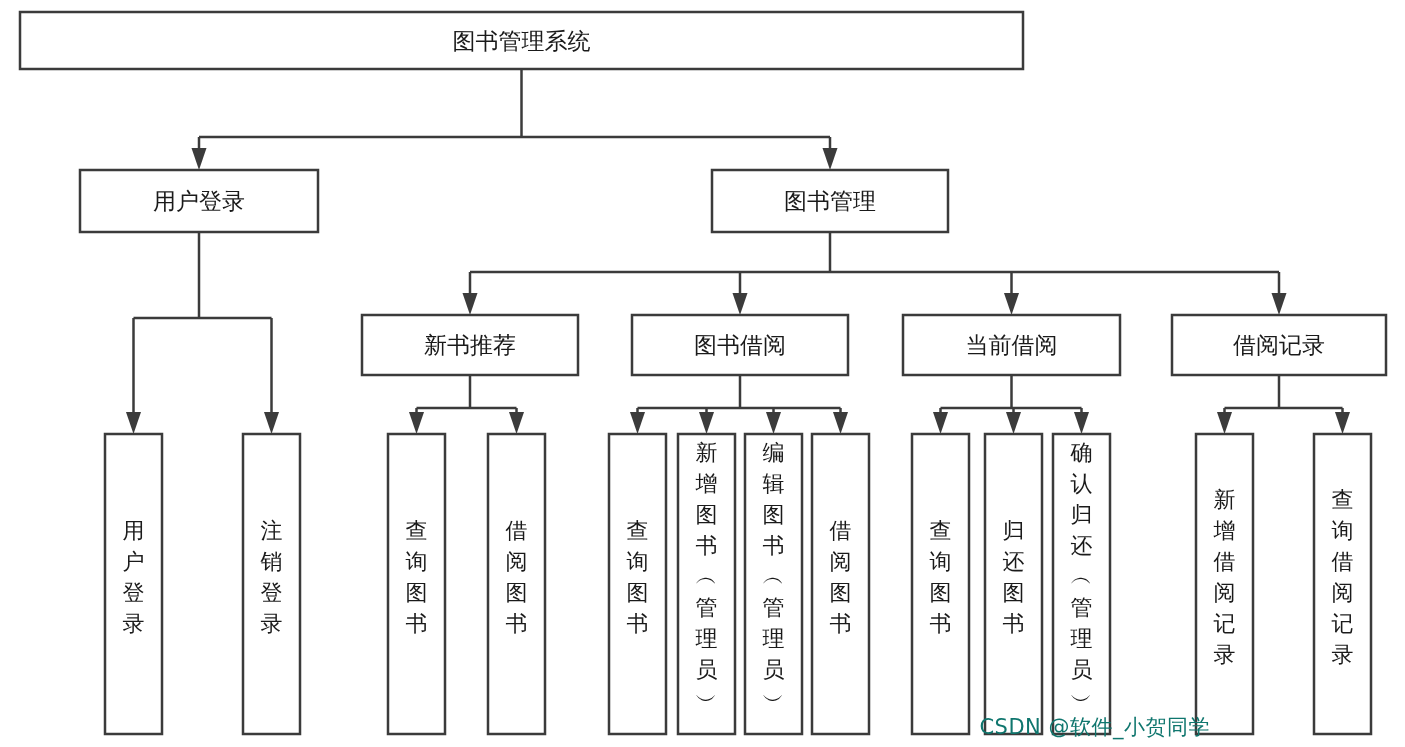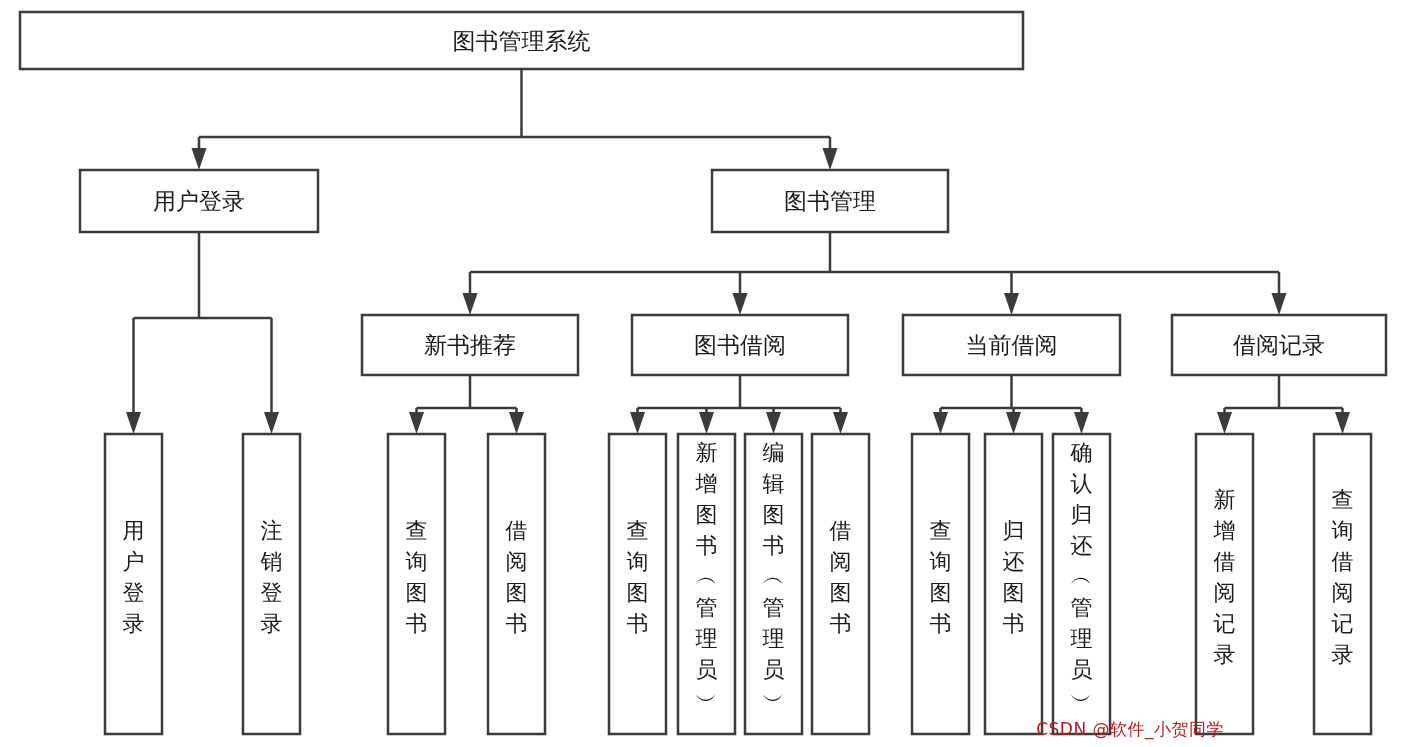--- a/index.html
+++ b/index.html
@@ -50,25 +50,25 @@
     font-size: 23px;
   }
   .vlabel {
     font-size: 22px;
     fill: #1a1a1a;
     font-family: "DejaVu Sans", "Liberation Sans", sans-serif;
     text-anchor: middle;
   }
   .watermark {
     position: absolute;
-    right: 0;
+    right: 14px;
     bottom: 6px;
     font-family: "DejaVu Sans", "Liberation Sans", sans-serif;
-    font-size: 17px;
-    color: #b91c1c;
+    font-size: 21px;
+    color: #0f766e;
     white-space: nowrap;
     letter-spacing: 0.5px;
   }
 </style>
 </head>
 <body>
 
 <div id="diagram-root">
   <svg id="tree-svg" viewBox="0 0 1405 747">
     <g id="connectors-layer">

